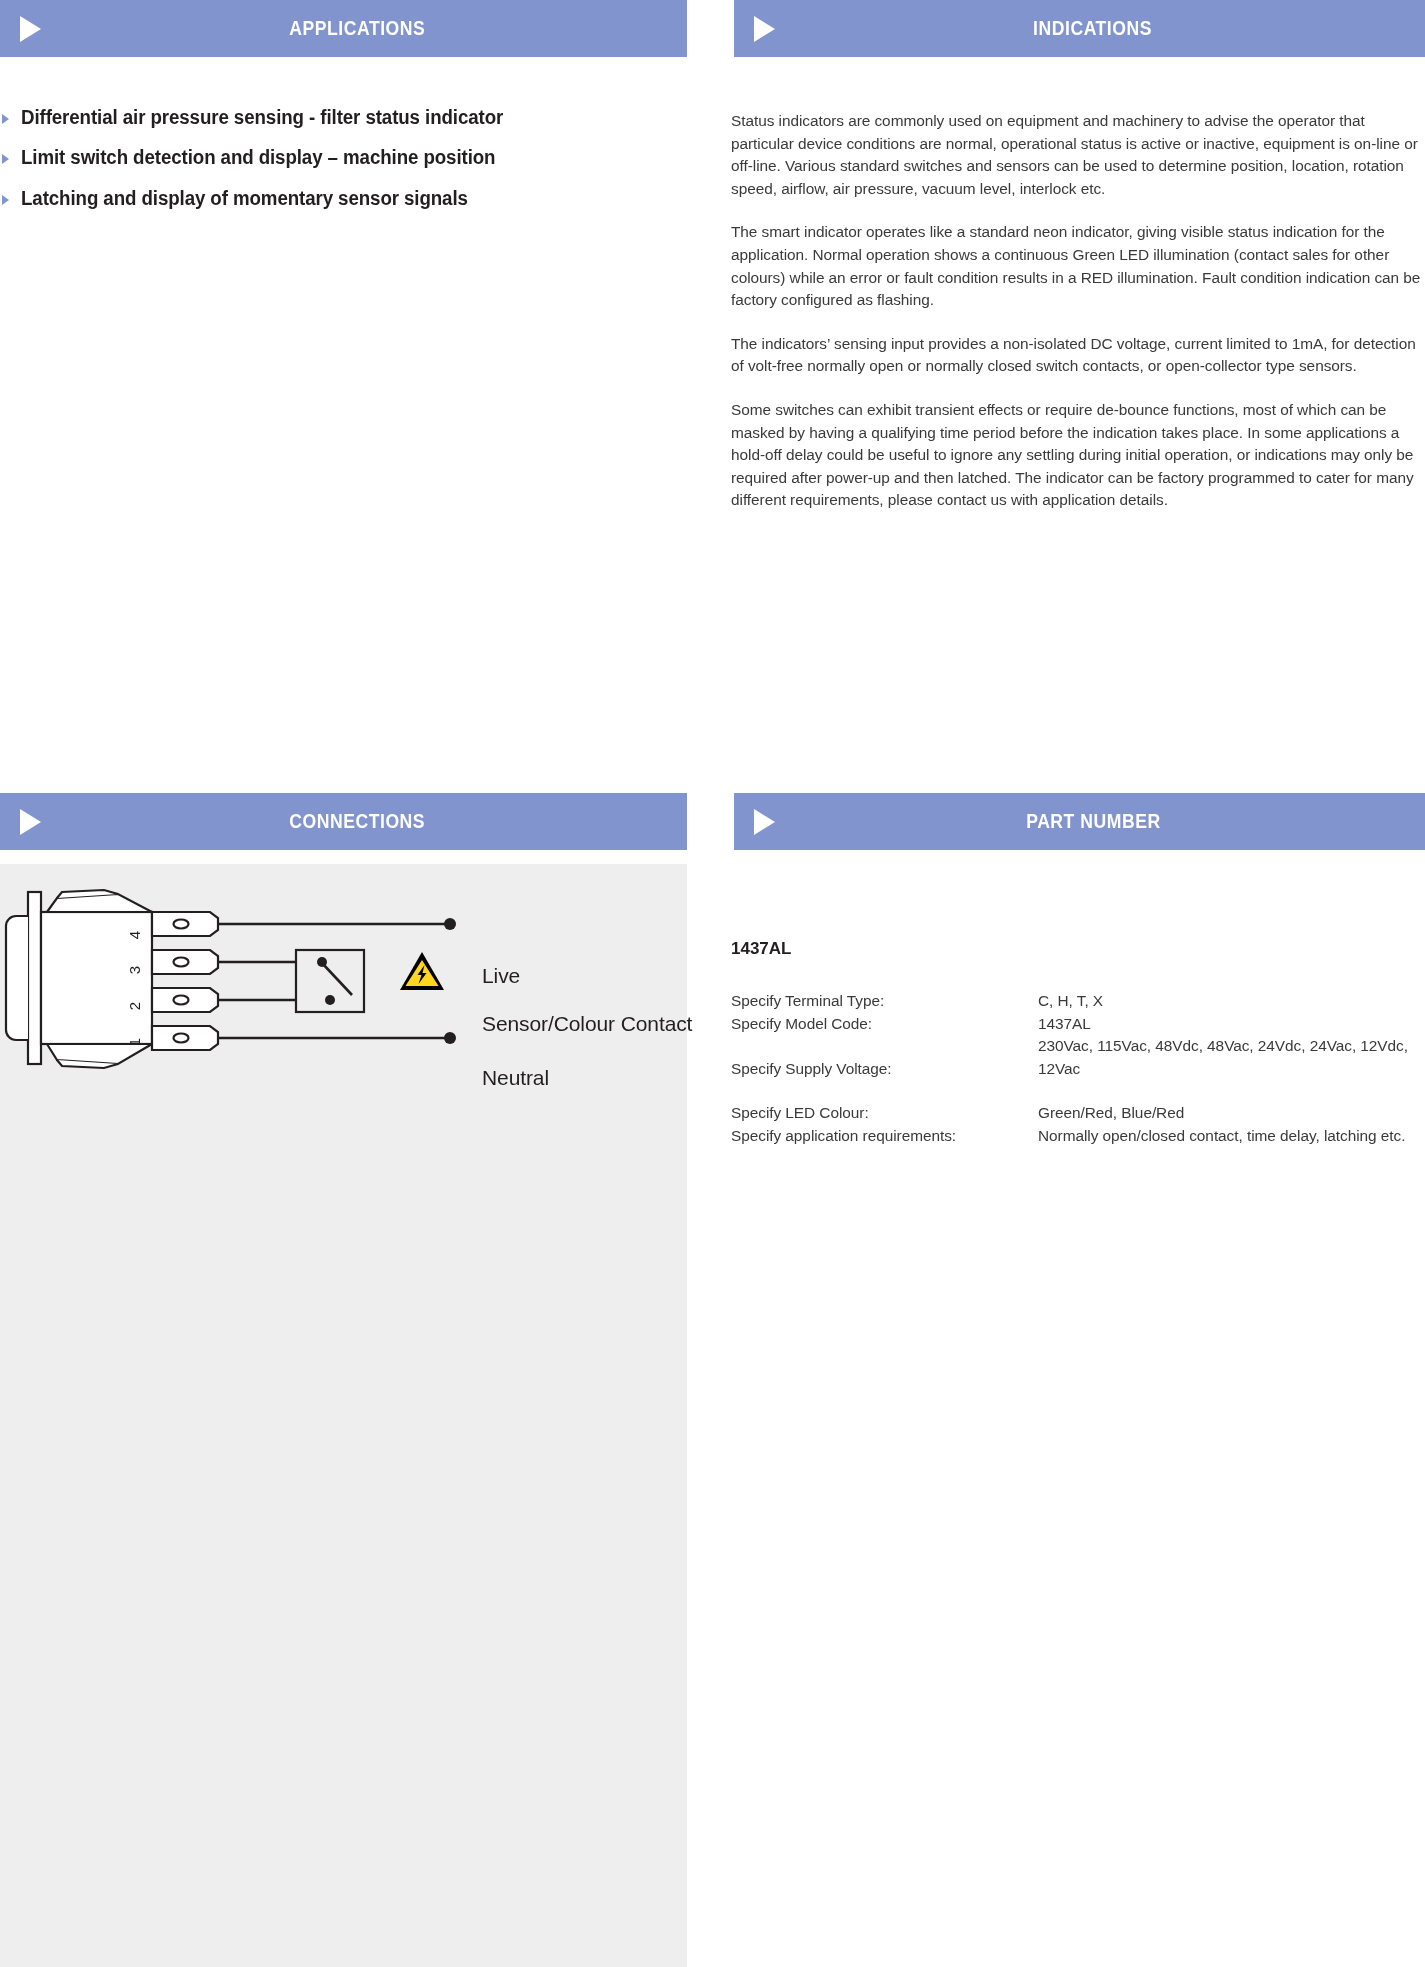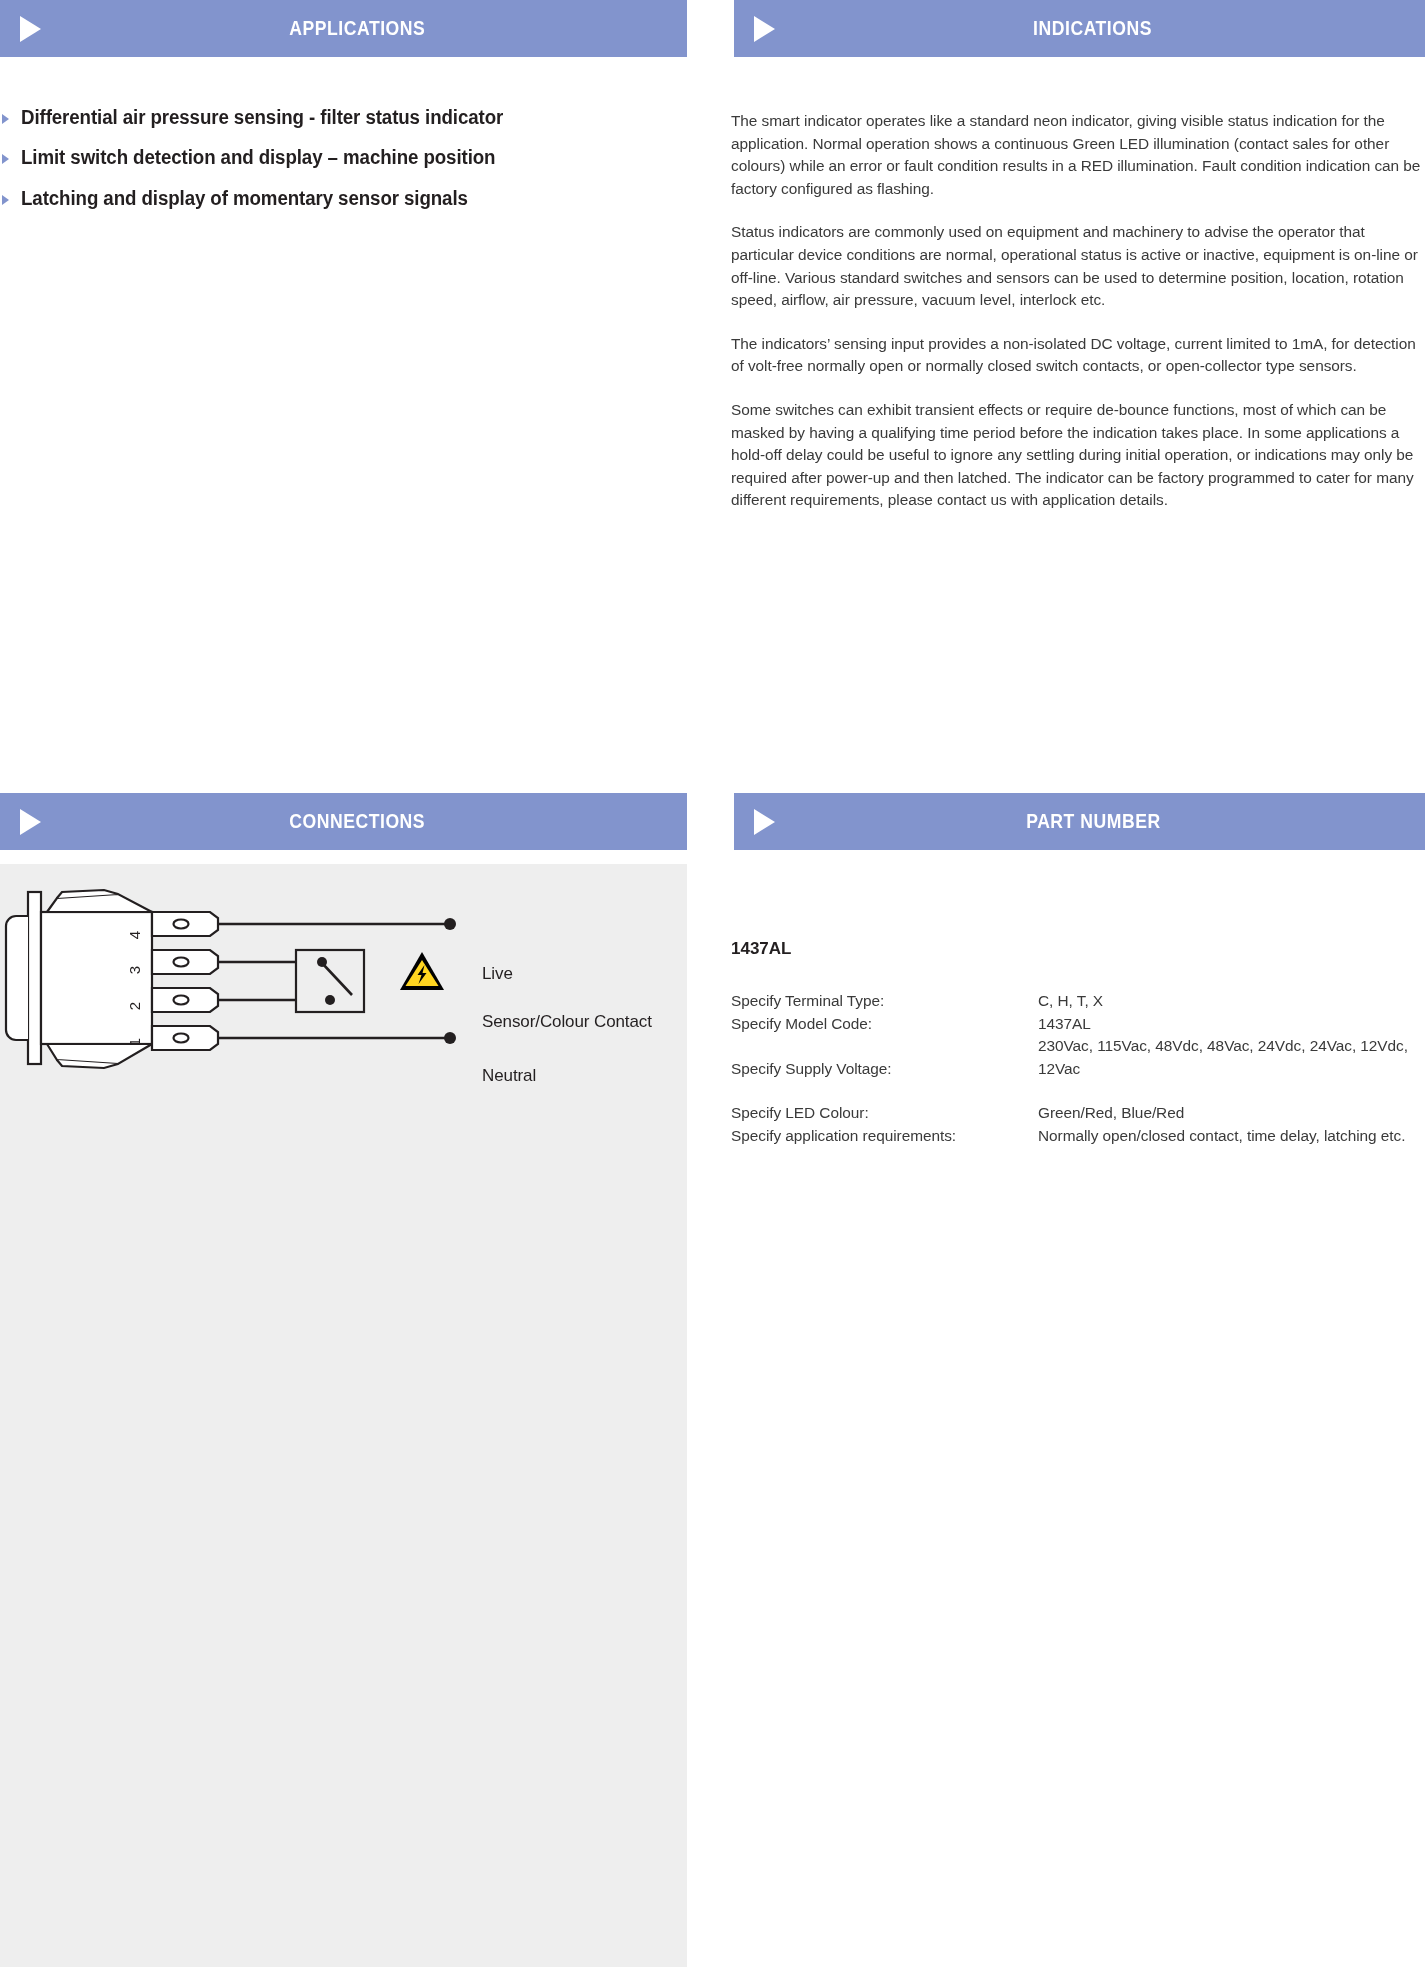--- a/index.html
+++ b/index.html
@@ -117,21 +117,21 @@
   #wiring-diagram {
     position: absolute;
     left: 0px;
     top: 864px;
     width: 687px;
     height: 240px;
   }
 
   .wire-label {
     position: absolute;
-    font-size: 17px;
+    font-size: 21px;
     color: #231f20;
     white-space: nowrap;
     letter-spacing: -0.1px;
   }
   #label-live    { left: 482px; top: 964px; }
   #label-sensor  { left: 482px; top: 1012px; }
   #label-neutral { left: 482px; top: 1066px; }
 
   
   #partnumber-body {
@@ -188,22 +188,22 @@
       <span class="bullet-text">Latching and display of momentary sensor signals</span>
     </div>
   </div>
 
   <div class="section-header" id="hdr-indications">
     <span class="play"></span>
     <span class="title">INDICATIONS</span>
   </div>
 
   <div id="indications-body">
+    <p class="para">Status indicators are commonly used on equipment and machinery to advise the operator that particular device conditions are normal, operational status is active or inactive, equipment is on-line or off-line. Various standard switches and sensors can be used to determine position, location, rotation speed, airflow, air pressure, vacuum level, interlock etc.</p>
     <p class="para">The smart indicator operates like a standard neon indicator, giving visible status indication for the application. Normal operation shows a continuous Green LED illumination (contact sales for other colours) while an error or fault condition results in a RED illumination. Fault condition indication can be factory configured as flashing.</p>
-    <p class="para">Status indicators are commonly used on equipment and machinery to advise the operator that particular device conditions are normal, operational status is active or inactive, equipment is on-line or off-line. Various standard switches and sensors can be used to determine position, location, rotation speed, airflow, air pressure, vacuum level, interlock etc.</p>
     <p class="para">The indicators’ sensing input provides a non-isolated DC voltage, current limited to 1mA, for detection of volt-free normally open or normally closed switch contacts, or open-collector type sensors.</p>
     <p class="para">Some switches can exhibit transient effects or require de-bounce functions, most of which can be masked by having a qualifying time period before the indication takes place. In some applications a hold-off delay could be useful to ignore any settling during initial operation, or indications may only be required after power-up and then latched. The indicator can be factory programmed to cater for many different requirements, please contact us with application details.</p>
   </div>
 
   <div class="section-header" id="hdr-connections">
     <span class="play"></span>
     <span class="title">CONNECTIONS</span>
   </div>
 
   <div id="connections-panel"></div>

